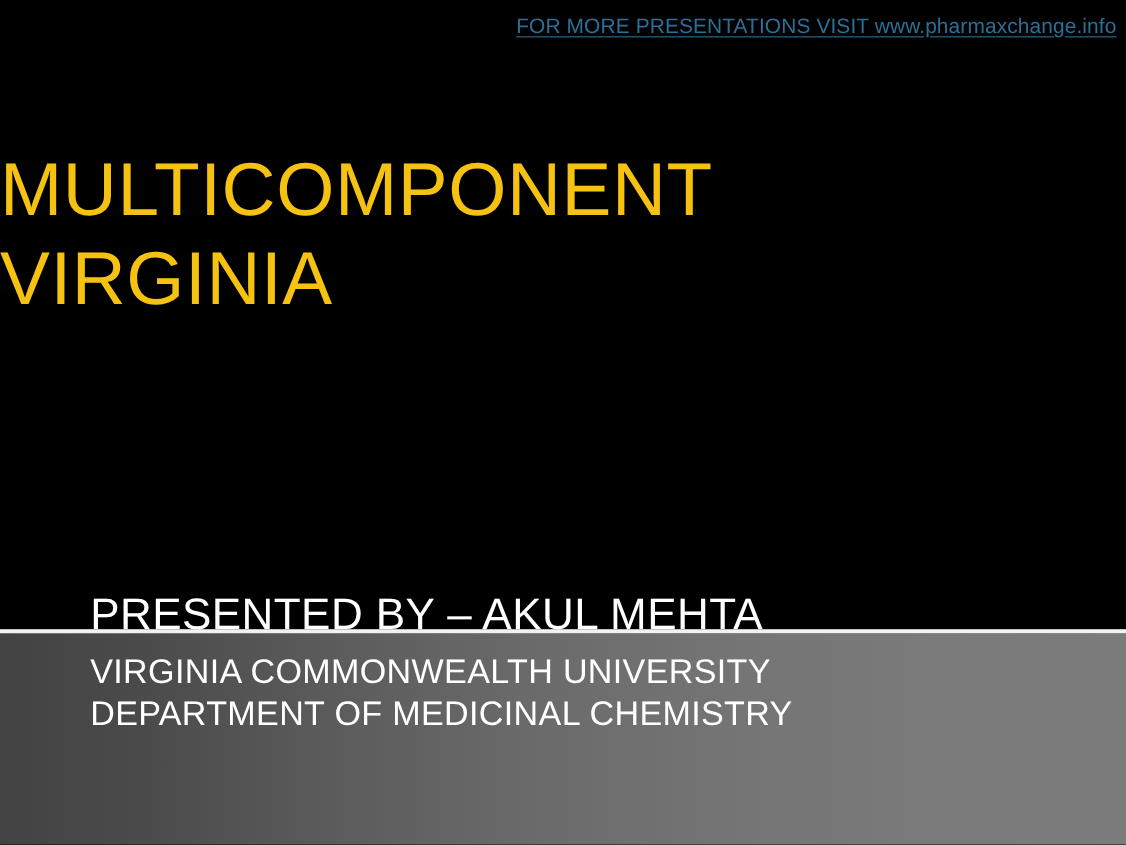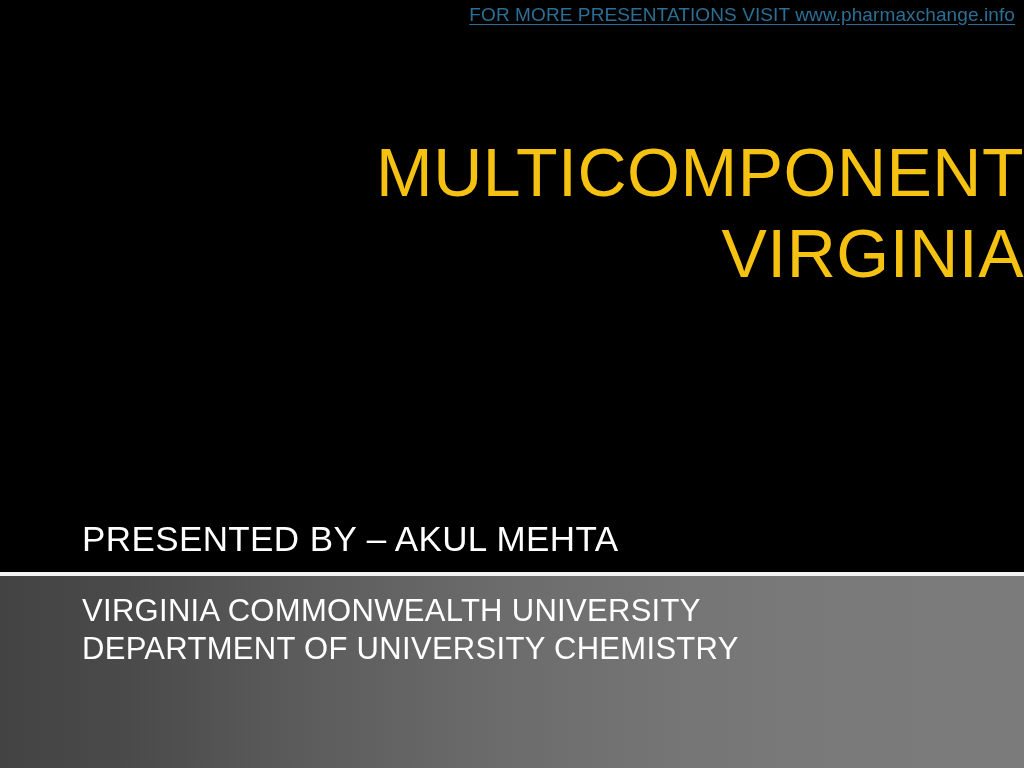--- a/index.html
+++ b/index.html
@@ -19,59 +19,59 @@
   
   .banner {
     position: absolute;
     top: 0;
     left: 0;
     width: 1024px;
     height: 42px;
     display: flex;
     align-items: flex-start;
     justify-content: flex-end;
-    padding-top: 4px;
+    padding-top: 14px;
     padding-right: 9px;
     box-sizing: border-box;
   }
   .banner-link {
     font-size: 19px;
     line-height: 22px;
     color: #2b6f96;
     text-decoration: underline;
     text-underline-offset: 3px;
     letter-spacing: 0.1px;
     white-space: nowrap;
     font-weight: 400;
   }
 
   
   .title-block {
     position: absolute;
     top: 132px;
     left: 0;
     width: 1024px;
-    text-align: right;
+    text-align: left;
   }
   .title-line {
     color: #f5c211;
     font-size: 68px;
     line-height: 81px;
     font-weight: 400;
     letter-spacing: 0.5px;
     white-space: nowrap;
   }
 
   
   .presenter {
     position: absolute;
     left: 82px;
-    top: 518px;
+    top: 538px;
     color: #ffffff;
-    font-size: 35px;
+    font-size: 40px;
     line-height: 42px;
     font-weight: 300;
     letter-spacing: 0.4px;
     white-space: nowrap;
   }
 
   
   .divider {
     position: absolute;
     left: 0;
@@ -125,17 +125,17 @@
     <div class="title-line">VIRGINIA</div>
   </div>
 
   <div class="presenter">PRESENTED BY – AKUL MEHTA</div>
 
   <div class="divider"></div>
 
   <div class="affiliation-panel">
     <div class="affiliation-text">
       <div class="aff-line">VIRGINIA COMMONWEALTH UNIVERSITY</div>
-      <div class="aff-line">DEPARTMENT OF UNIVERSITY CHEMISTRY</div>
+      <div class="aff-line">DEPARTMENT OF MEDICINAL CHEMISTRY</div>
     </div>
   </div>
 
 </div>
 
 </body></html>

